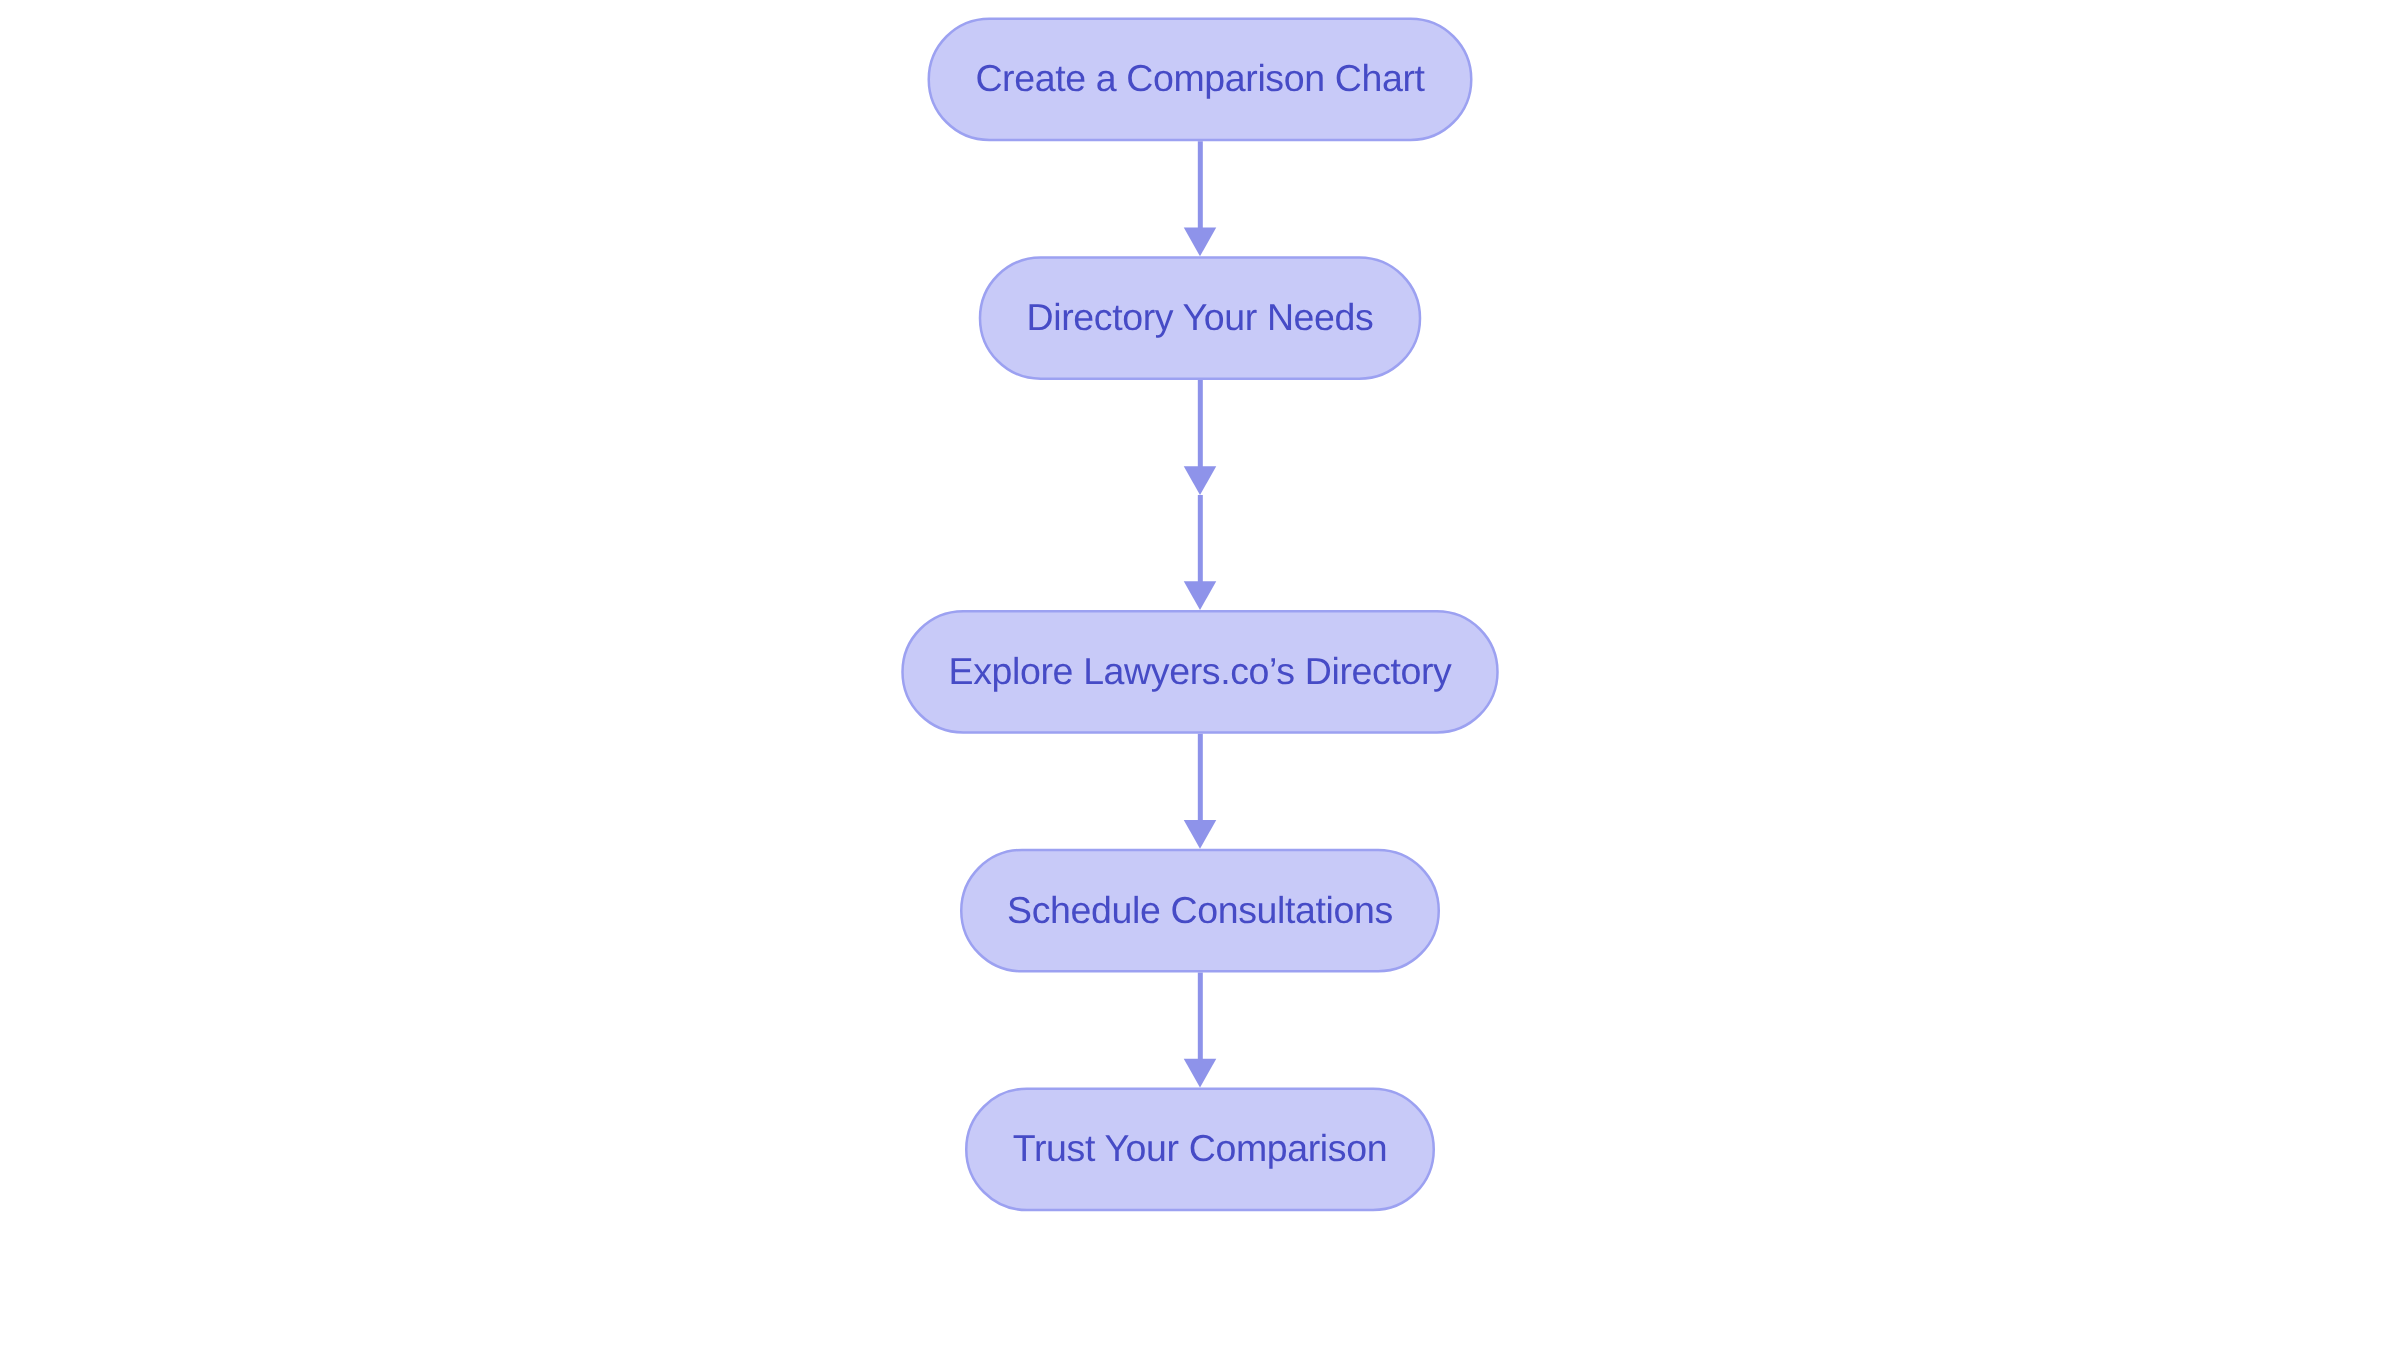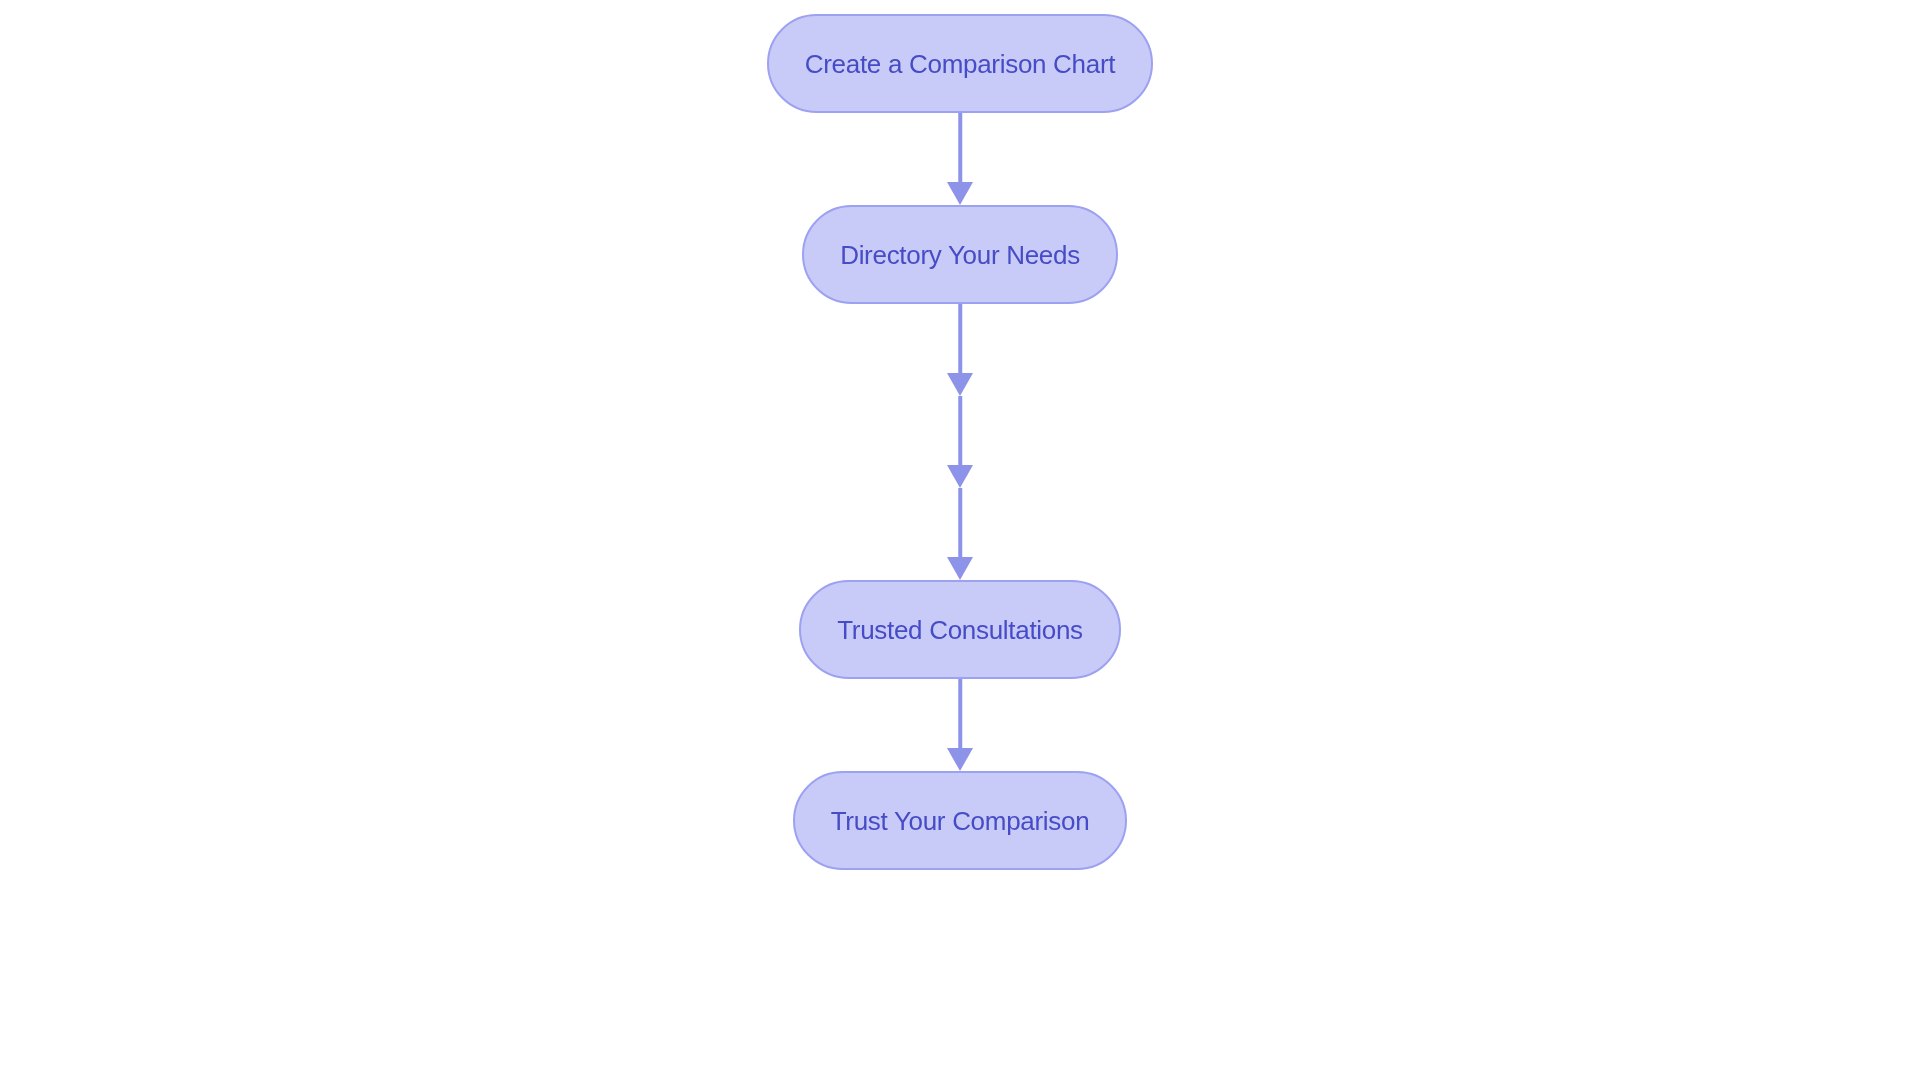--- a/index.html
+++ b/index.html
@@ -32,21 +32,21 @@
     background: var(--node-fill);
     border: 2px solid var(--node-border);
     display: flex;
     align-items: center;
     justify-content: center;
     padding: 0 36px;
     flex: 0 0 auto;
   }
   .node-label {
     color: var(--text-color);
-    font-size: 26px;
+    font-size: 30px;
     letter-spacing: -0.3px;
     white-space: nowrap;
     line-height: 1;
     text-align: center;
   }
   .arrow {
     position: relative;
     width: 30px;
     height: 92px;
     flex: 0 0 auto;
@@ -94,28 +94,31 @@
     <span class="arrow-line"></span>
     <span class="arrow-head"></span>
   </div>
 
 
   <div class="arrow">
     <span class="arrow-line"></span>
     <span class="arrow-head"></span>
   </div>
 
+  <div class="node">
+    <span class="node-label">Explore Lawyers.co’s Directory</span>
+  </div>
 
   <div class="arrow">
     <span class="arrow-line"></span>
     <span class="arrow-head"></span>
   </div>
 
   <div class="node">
-    <span class="node-label">Trusted Consultations</span>
+    <span class="node-label">Schedule Consultations</span>
   </div>
 
   <div class="arrow">
     <span class="arrow-line"></span>
     <span class="arrow-head"></span>
   </div>
 
   <div class="node">
     <span class="node-label">Trust Your Comparison</span>
   </div>

